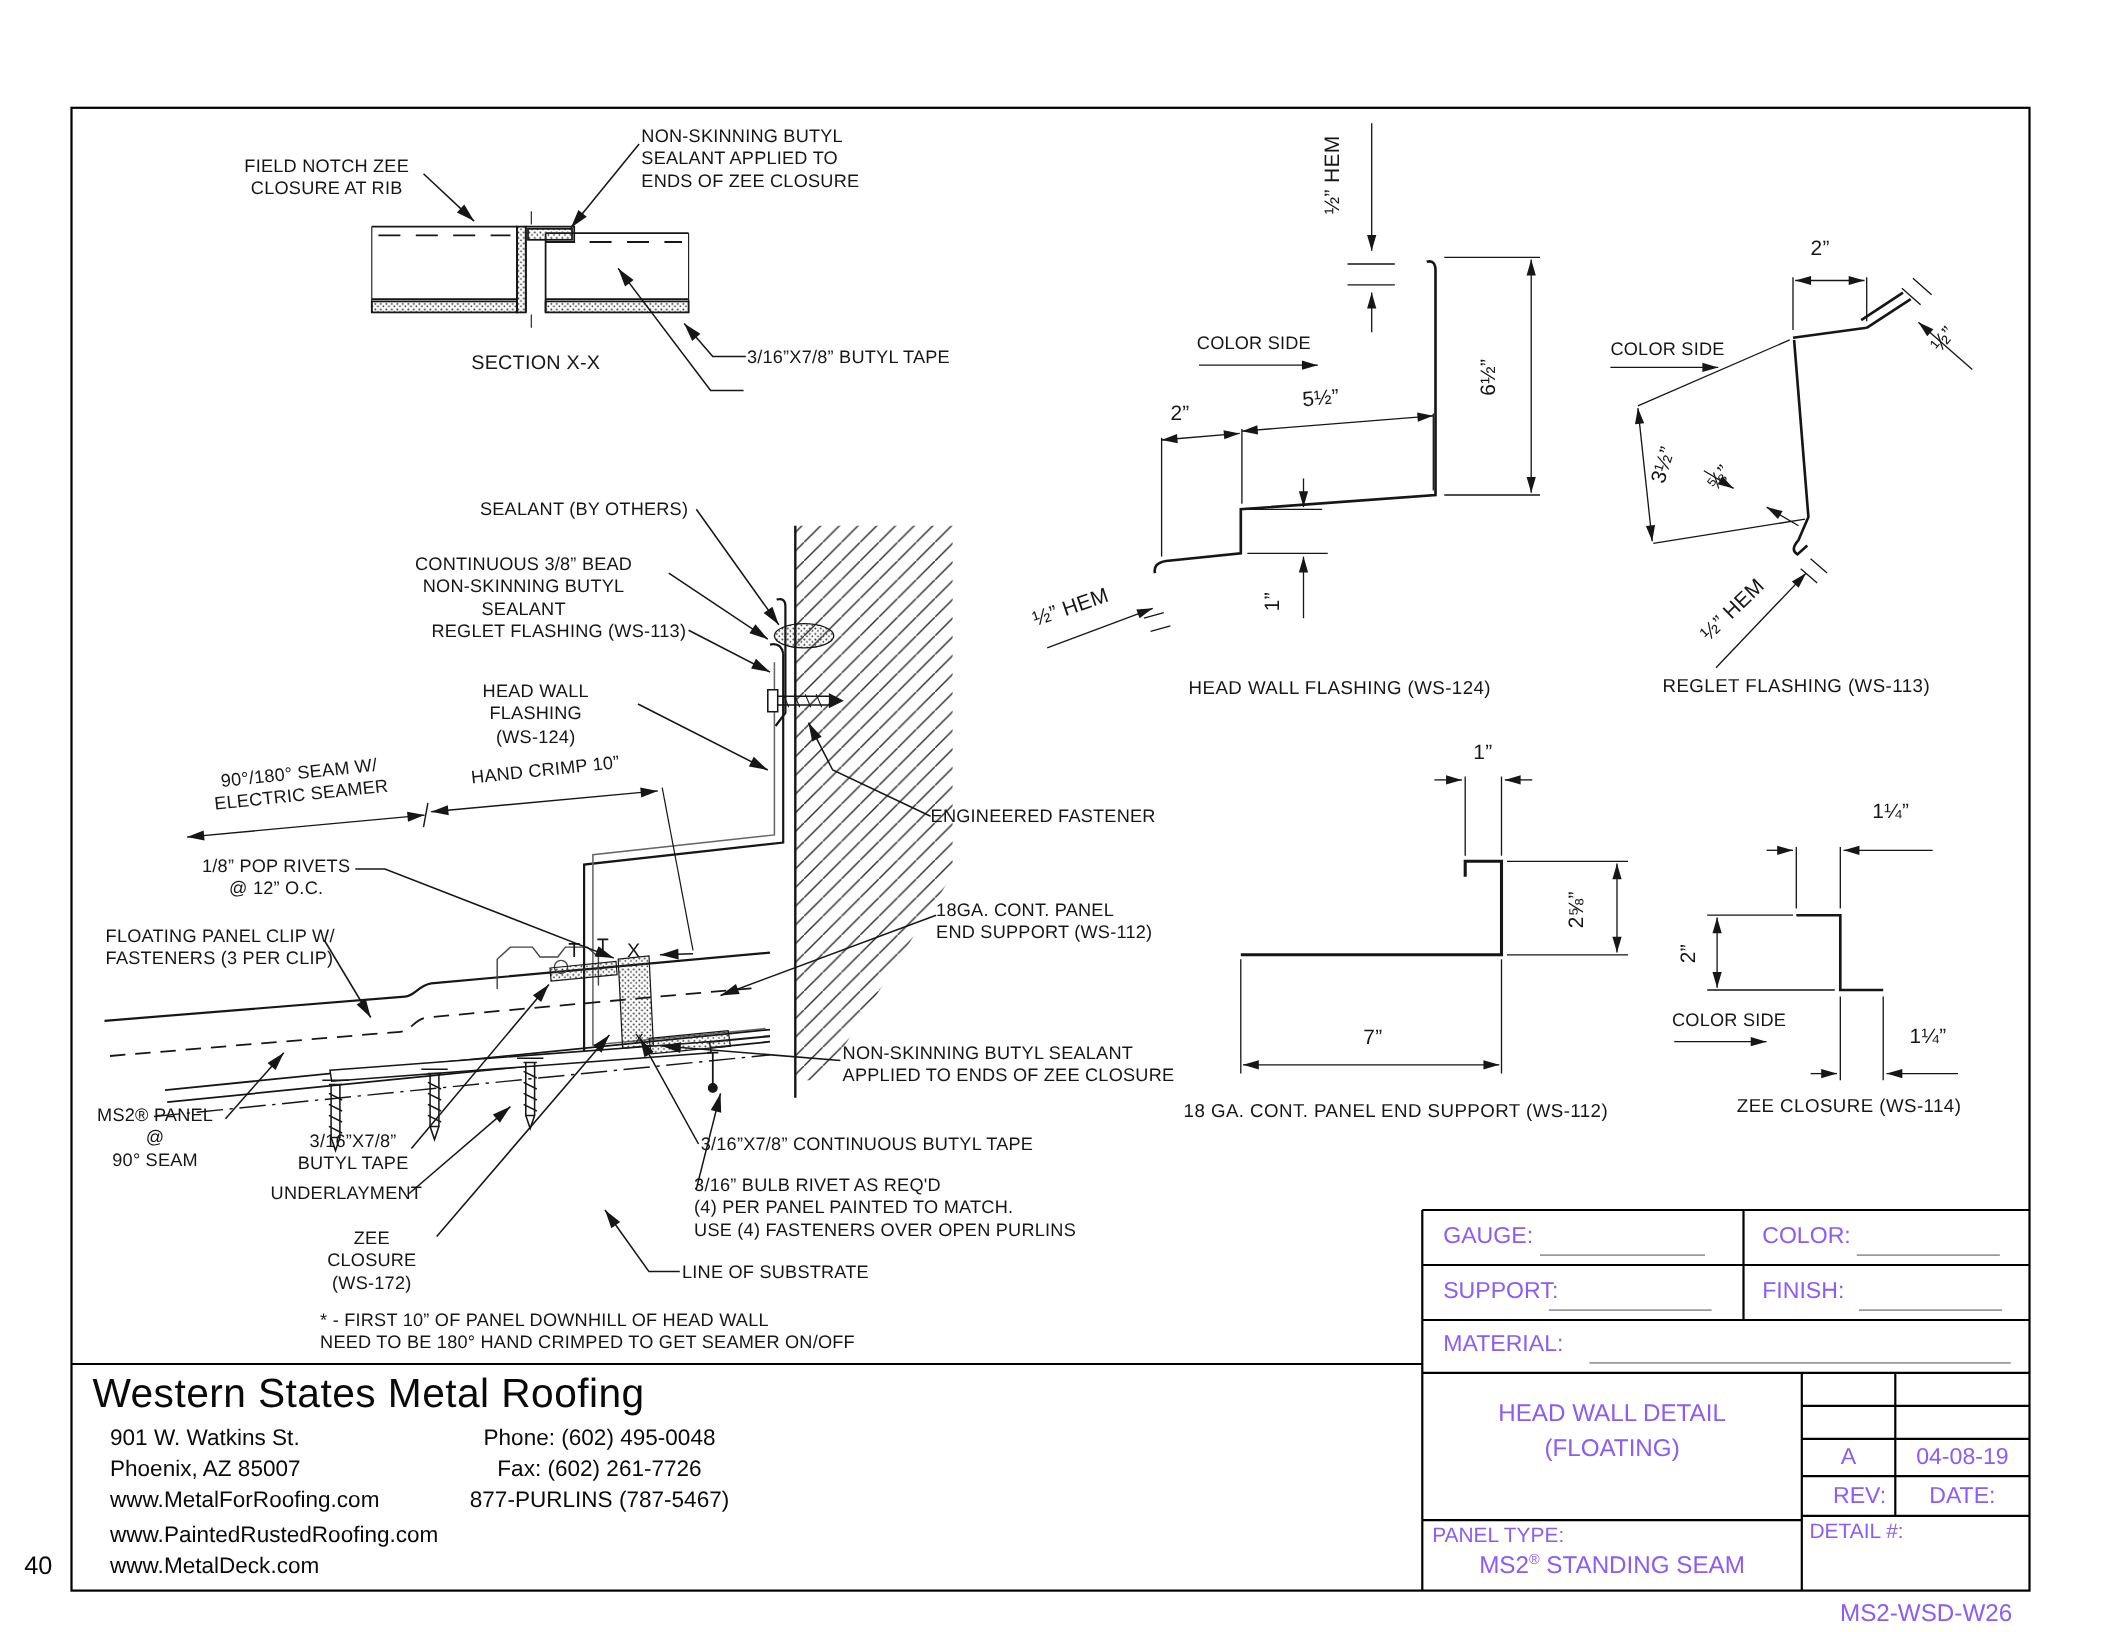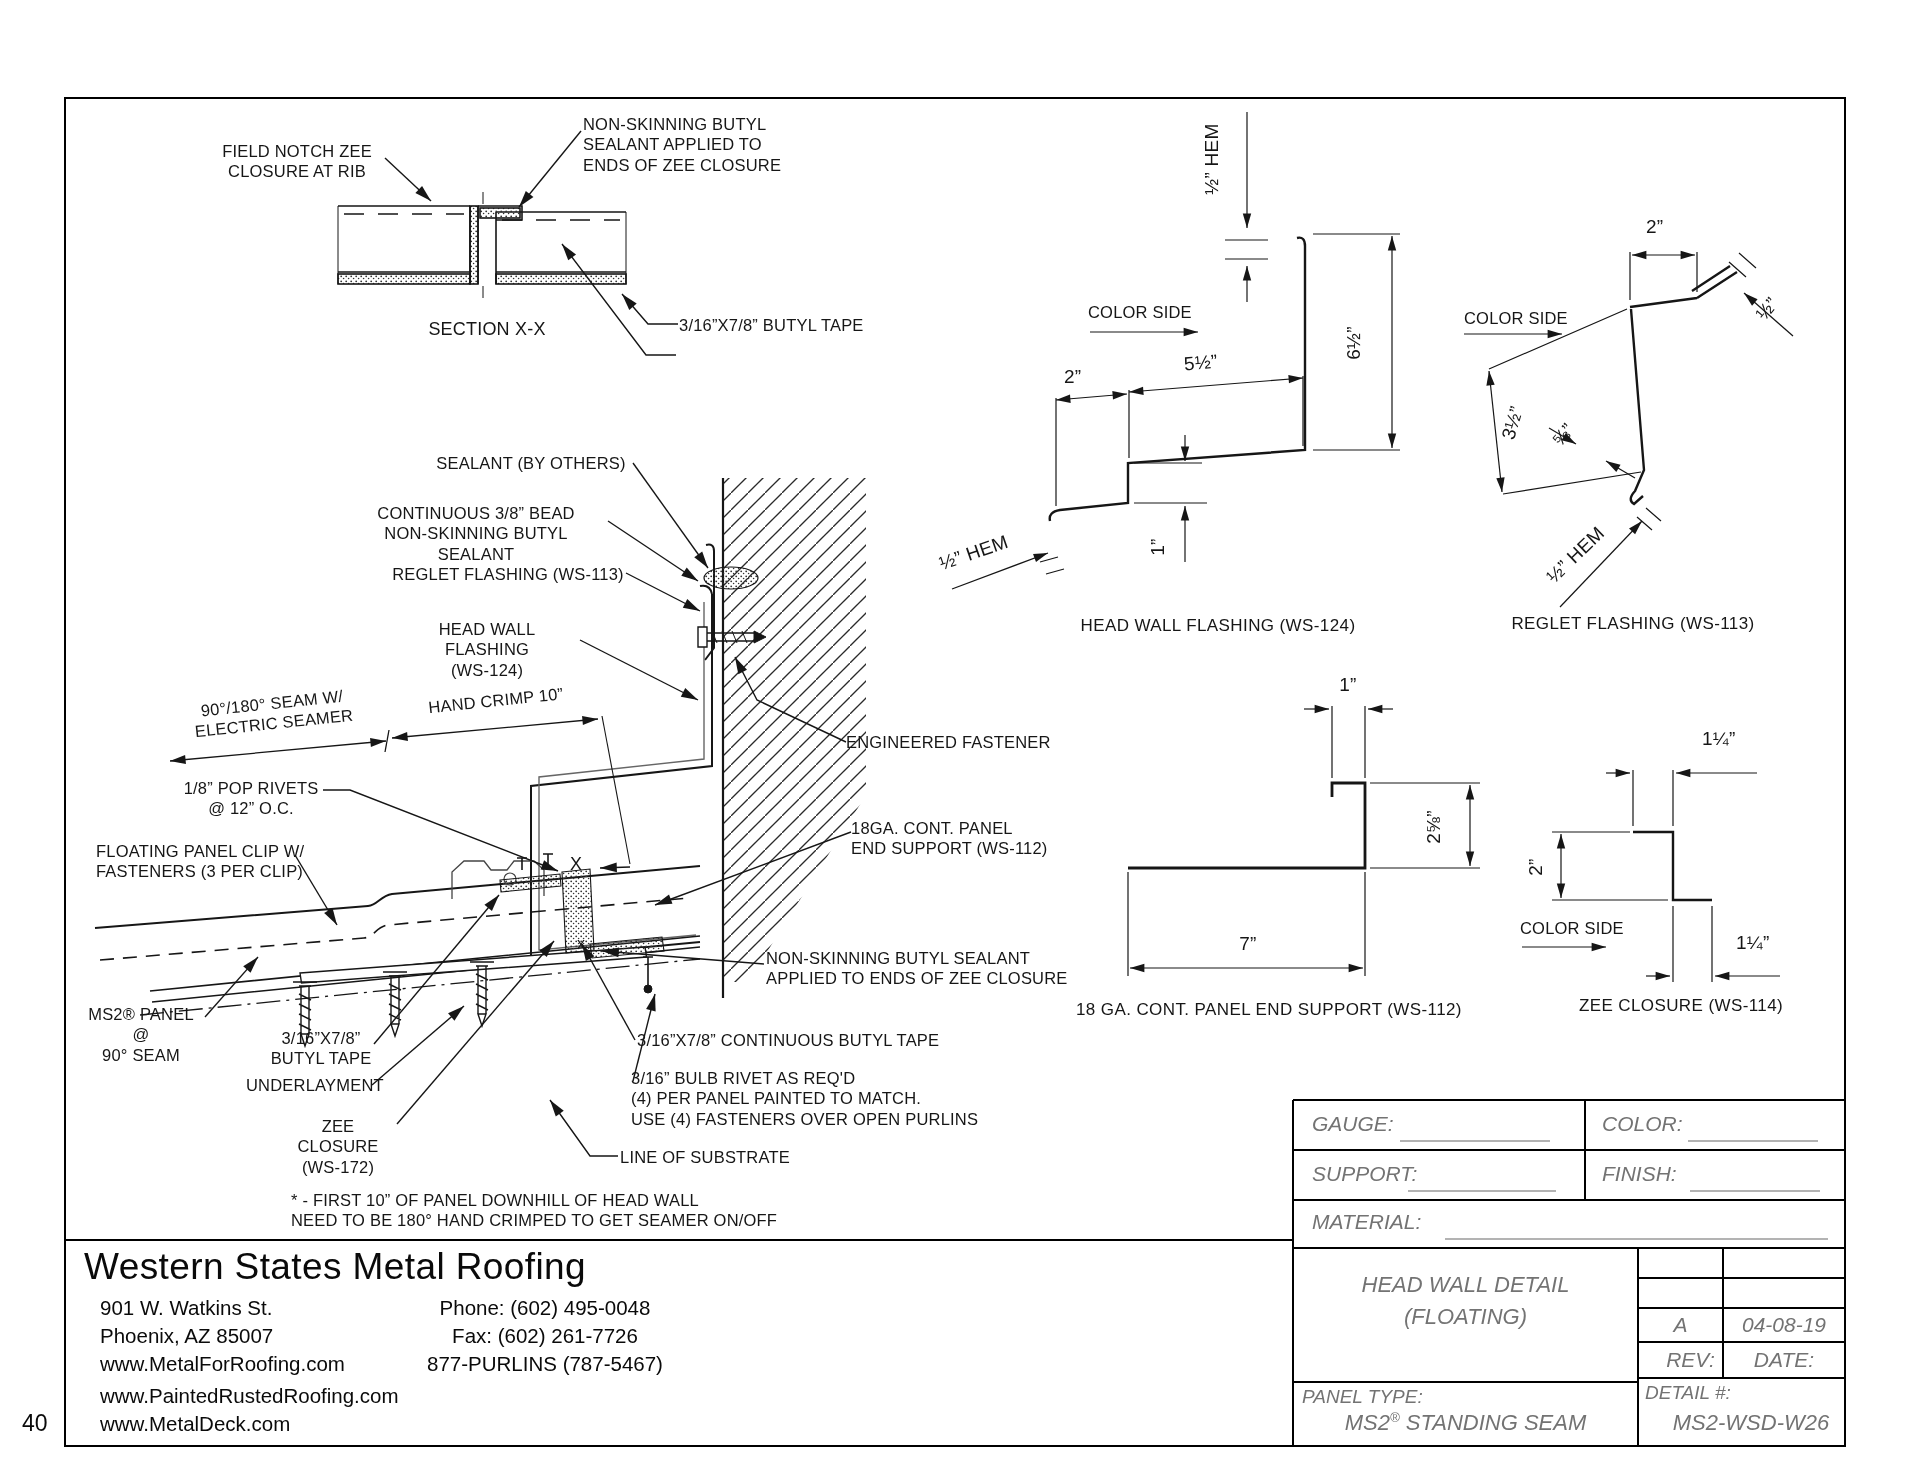--- a/index.html
+++ b/index.html
@@ -6,21 +6,21 @@
   .sheet{position:relative;width:1920px;height:1484px;background:#ffffff;
          font-family:"Liberation Sans", sans-serif;overflow:hidden;}
   svg.art{position:absolute;left:0;top:0;width:1920px;height:1484px;}
   .cl{position:absolute;font-size:16.5px;line-height:1.24;letter-spacing:.2px;
       color:#161616;white-space:pre-line;}
   .ra{text-align:center}
   .ctr{text-align:center}
   .dim{position:absolute;font-size:19px;color:#161616;letter-spacing:.3px;white-space:pre;}
   .cap{position:absolute;font-size:17px;letter-spacing:.4px;color:#161616;
        text-align:center;white-space:pre;}
-  .tbl{position:absolute;color:#737373;font-size:21px;font-style:italic;}
+  .tbl{position:absolute;color:#8b5cf6;font-size:21px;}
   .big{font-size:22px;}
   .small{font-size:19px;}
   .xmark{position:absolute;font-size:18px;color:#161616;}
   .company-name{position:absolute;font-size:37px;letter-spacing:.4px;color:#0a0a0a;}
   .company-line{position:absolute;font-size:20.5px;color:#0a0a0a;}
   sup{font-size:60%;}
 </style>
 </head>
 <body>
 
@@ -282,21 +282,21 @@
 <div class="tbl" style="left:1312px;top:1210px">MATERIAL:</div>
 <div class="tbl big ctr" style="left:1293px;top:1272px;width:345px">HEAD WALL DETAIL</div>
 <div class="tbl big ctr" style="left:1293px;top:1304px;width:345px">(FLOATING)</div>
 <div class="tbl ctr" style="left:1638px;top:1313px;width:85px">A</div>
 <div class="tbl ctr" style="left:1723px;top:1313px;width:122px">04-08-19</div>
 <div class="tbl ctr" style="left:1638px;top:1348px;width:105px">REV:</div>
 <div class="tbl ctr" style="left:1723px;top:1348px;width:122px">DATE:</div>
 <div class="tbl small" style="left:1302px;top:1386px">PANEL TYPE:</div>
 <div class="tbl big ctr" style="left:1293px;top:1410px;width:345px"><span>MS2</span><sup>®</sup><span> STANDING SEAM</span></div>
 <div class="tbl small" style="left:1645px;top:1382px">DETAIL #:</div>
-<div class="tbl big ctr" style="left:1638px;top:1410px;width:226px">MS2-WSD-W26</div>
+<div class="tbl big ctr" style="left:1638px;top:1454px;width:226px">MS2-WSD-W26</div>
 
 <div class="company-name" style="left:84px;top:1246px">Western States Metal Roofing</div>
 <div class="company-line" style="left:100px;top:1296px">901 W. Watkins St.</div>
 <div class="company-line" style="left:100px;top:1324px">Phoenix, AZ 85007</div>
 <div class="company-line" style="left:100px;top:1352px">www.MetalForRoofing.com</div>
 <div class="company-line" style="left:100px;top:1384px">www.PaintedRustedRoofing.com</div>
 <div class="company-line" style="left:100px;top:1412px">www.MetalDeck.com</div>
 <div class="company-line ra" style="left:380px;top:1296px;width:330px">Phone: (602) 495-0048</div>
 <div class="company-line ra" style="left:380px;top:1324px;width:330px">Fax: (602) 261-7726</div>
 <div class="company-line ra" style="left:380px;top:1352px;width:330px">877-PURLINS (787-5467)</div>

